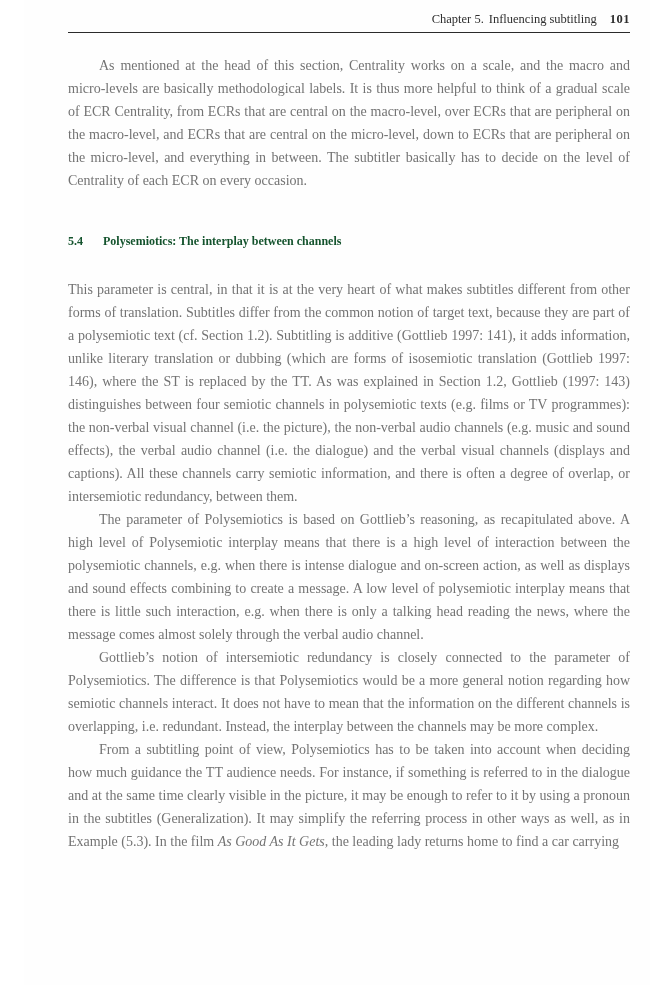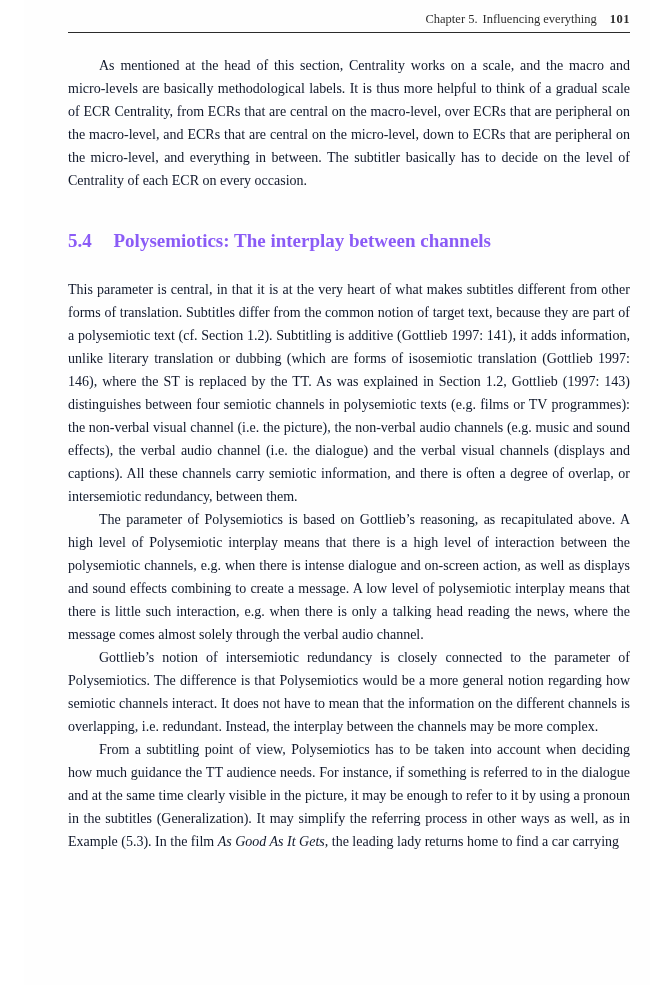--- a/index.html
+++ b/index.html
@@ -42,44 +42,44 @@
     margin: 5px 0 0 0;
   }
   .body-text {
     margin-top: 21px;
   }
   .body-text p {
     margin: 0;
     font-size: 14px;
     line-height: 23px;
     text-align: justify;
-    color: #0f172a;
+    color: #737373;
   }
   .body-text p.indent { text-indent: 31px; }
   .section-heading {
     margin: 39px 0 27px 0;
-    font-size: 19px;
+    font-size: 12px;
     line-height: 20px;
     font-weight: bold;
-    color: #8b5cf6;
+    color: #14532d;
   }
   .section-heading .sec-num {
     margin-right: 17px;
     font-variant-numeric: oldstyle-nums;
   }
   em { font-style: italic; }
 </style>
 </head>
 <body>
 
 <div class="page">
 
   <header class="running-head">
     <span class="chapter-label">Chapter 5.</span>
-    <span class="chapter-title">Influencing everything</span>
+    <span class="chapter-title">Influencing subtitling</span>
     <span class="page-number">101</span>
   </header>
 
   <hr class="head-rule">
 
   <main class="body-text">
 
     <p class="indent">As mentioned at the head of this section, Centrality works on a scale, and the macro and micro-levels are basically methodological labels. It is thus more helpful to think of a gradual scale of ECR Centrality, from ECRs that are central on the macro-level, over ECRs that are peripheral on the macro-level, and ECRs that are central on the micro-level, down to ECRs that are peripheral on the micro-level, and everything in between. The subtitler basically has to decide on the level of Centrality of each ECR on every occasion.</p>
 
     <h2 class="section-heading">

